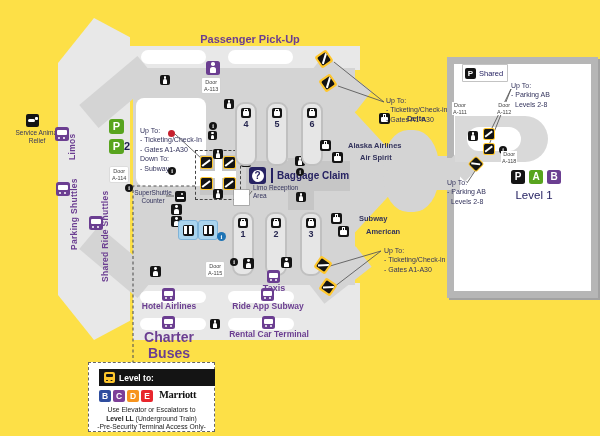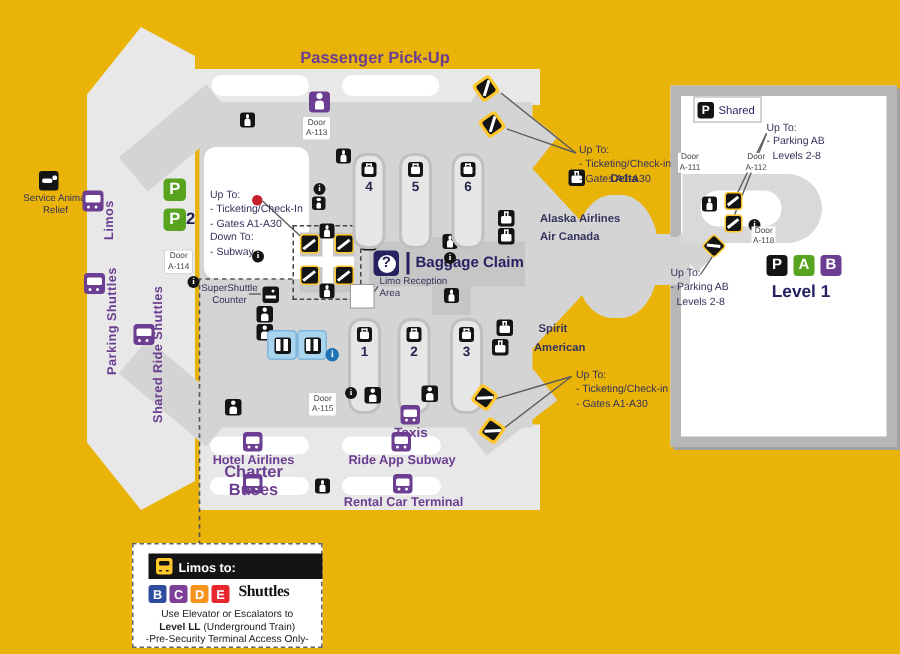--- a/index.html
+++ b/index.html
@@ -1,17 +1,17 @@
 <!DOCTYPE html>
 <html><head>
 <meta charset="utf-8">
 <style>
   html,body{margin:0;padding:0;background:#fff;}
   body{font-family:"Liberation Sans",sans-serif;}
-  #map{position:relative;width:600px;height:436px;background:#eab308;overflow:hidden;}
+  #map{position:relative;width:600px;height:436px;background:#fde047;overflow:hidden;}
   .abs{position:absolute;box-sizing:border-box;}
   .road{background:#e8e8e8;}
   .term{background:#d4d4d4;}
   .mid{background:#c6c6c6;}
   .pill{background:#fff;border-radius:7px;}
   .vtext{writing-mode:vertical-rl;transform:rotate(180deg);font-weight:bold;color:#6b3e91;font-size:8.5px;letter-spacing:.3px;white-space:nowrap;}
   .plabel{font-weight:bold;color:#6b3e91;text-align:center;}
   .navy{color:#262262;}
   .ann{font-size:7px;color:#33335c;line-height:1.34;white-space:nowrap;}
   .tiny{font-size:6.5px;color:#33335c;line-height:1.25;}
@@ -218,33 +218,33 @@
   </div>
   <div class="carousel" style="left:300px;top:212px;height:56px">
     <span class="blk g-bag" style="width:10px;height:10px"></span>
     <span class="car-num">3</span>
   </div>
 
   <div class="airline" style="left:379px;top:113px">
     <span class="blk g-bag" style="width:11px;height:11px"></span>
     <span>Delta</span>
   </div>
-  <div class="airline" style="left:332px;top:140px">
+  <div class="airline" style="left:320px;top:140px">
     <span class="blk g-bag" style="width:11px;height:11px"></span>
     <span>Alaska Airlines</span>
   </div>
   <div class="airline" style="left:332px;top:152px">
     <span class="blk g-bag" style="width:11px;height:11px"></span>
-    <span>Air Canada</span>
+    <span>Air Spirit</span>
   </div>
   <div class="airline" style="left:331px;top:213px">
     <span class="blk g-bag" style="width:11px;height:11px"></span>
-    <span>Spirit</span>
-  </div>
-  <div class="airline" style="left:328px;top:226px">
+    <span>Subway</span>
+  </div>
+  <div class="airline" style="left:338px;top:226px">
     <span class="blk g-bag" style="width:11px;height:11px"></span>
     <span>American</span>
   </div>
 
   <span class="esc" style="left:317px;top:52px;width:14px;height:14px;transform:rotate(-35deg)">
       <span class="in"></span>
     </span>
   <span class="esc" style="left:321px;top:76px;width:14px;height:14px;transform:rotate(-35deg)">
       <span class="in"></span>
     </span>
@@ -273,21 +273,21 @@
   <span class="idot" style="left:230px;top:258px;width:8px;height:8px;font-size:6px;line-height:8px"></span>
   <span class="blk g-person" style="position:absolute;left:243px;top:258px;width:11px;height:11px"></span>
   <span class="blk g-person" style="position:absolute;left:281px;top:257px;width:11px;height:11px"></span>
   <span class="veh" style="left:267px;top:270px;width:13px;height:13px"></span>
   <div class="abs plabel" style="left:248px;top:283px;width:52px;font-size:9px">Taxis</div>
   <span class="veh" style="left:162px;top:288px;width:13px;height:13px"></span>
   <div class="abs plabel" style="left:133px;top:301px;width:72px;font-size:8.5px">Hotel Airlines</div>
   <span class="veh" style="left:261px;top:288px;width:13px;height:13px"></span>
   <div class="abs plabel" style="left:228px;top:301px;width:80px;font-size:8.5px">Ride App Subway</div>
   <span class="veh" style="left:162px;top:316px;width:13px;height:13px"></span>
-  <div class="abs plabel" style="left:133px;top:309px;width:72px;font-size:11px">Charter Buses</div>
+  <div class="abs plabel" style="left:133px;top:329px;width:72px;font-size:14px">Charter Buses</div>
   <span class="blk g-person" style="position:absolute;left:210px;top:319px;width:10px;height:10px"></span>
   <span class="veh" style="left:262px;top:316px;width:13px;height:13px"></span>
   <div class="abs plabel" style="left:224px;top:329px;width:90px;font-size:8.5px">Rental Car Terminal</div>
 
   <div class="abs" style="left:463px;top:65px;width:44px;height:16px;background:#fff;box-shadow:0 0 0 .7px #aaa;display:flex;align-items:center;gap:3px;padding:0 2px">
     <span style="width:11px;height:11px;background:#141414;border-radius:2px;color:#fff;font-size:8px;font-weight:bold;text-align:center;line-height:11px;flex:none">P</span>
     <span class="navy" style="font-size:7.5px">Shared</span>
   </div>
   <div class="abs ann" style="left:511px;top:81px">
     <div>Up To:</div>
@@ -318,32 +318,32 @@
     <div>A-118</div>
   </div>
   <div class="abs ann" style="left:447px;top:178px">
     <div>Up To:</div>
     <div>- Parking AB</div>
     <div style="padding-left:4px">Levels 2-8</div>
   </div>
   <span class="sqbadge" style="left:511px;top:170px;width:14px;height:14px;background:#141414;font-size:10px;line-height:14px">P</span>
   <span class="sqbadge" style="left:529px;top:170px;width:14px;height:14px;background:#58a41e;font-size:10px;line-height:14px">A</span>
   <span class="sqbadge" style="left:547px;top:170px;width:14px;height:14px;background:#6b3e91;font-size:10px;line-height:14px">B</span>
-  <div class="abs navy" style="left:503px;top:189px;width:62px;font-size:11.5px;font-weight:bold;text-align:center">Level 1</div>
+  <div class="abs navy" style="left:503px;top:189px;width:62px;font-size:11.5px;font-weight:normal;text-align:center">Level 1</div>
 
   <div class="abs legend" style="left:88px;top:362px;width:127px;height:70px">
     <div class="lbar" style="left:10px;top:6px;width:106px;height:17px">
       <span class="subw"></span>
-      <span>Limos to:</span>
+      <span>Level to:</span>
     </div>
     <span class="lsq" style="left:10px;top:27px;background:#2f4d9e">B</span>
     <span class="lsq" style="left:24px;top:27px;background:#7d3f98">C</span>
     <span class="lsq" style="left:38px;top:27px;background:#f7941e">D</span>
     <span class="lsq" style="left:52px;top:27px;background:#e8262d">E</span>
-    <span class="marriott" style="left:70px;top:26px">Shuttles</span>
+    <span class="marriott" style="left:70px;top:26px">Marriott</span>
     <div class="linst" style="top:43px">Use Elevator or Escalators to</div>
     <div class="linst" style="top:51.5px">
       <b>Level LL</b><span> (Underground Train)</span>
     </div>
     <div class="linst" style="top:60px">-Pre-Security Terminal Access Only-</div>
   </div>
 
 </div>
 
 </body></html>

